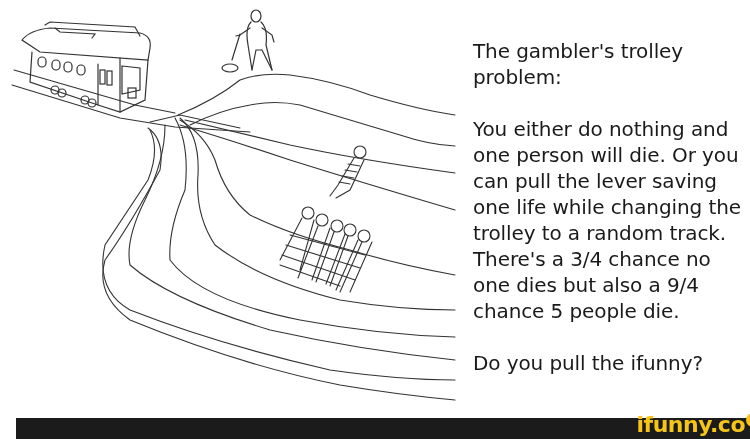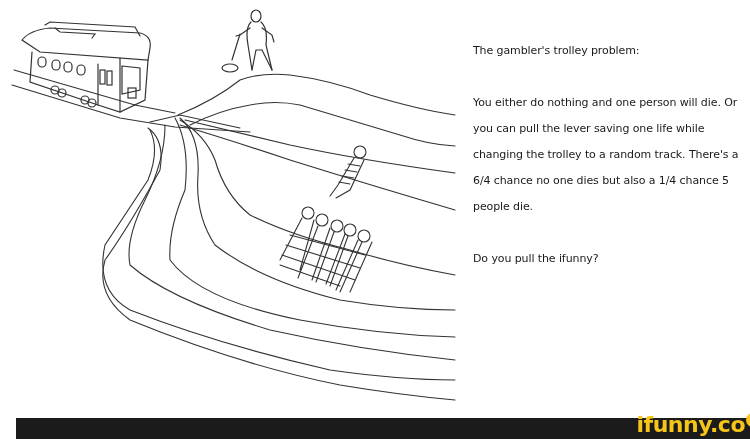--- a/index.html
+++ b/index.html
@@ -1,18 +1,18 @@
 <!DOCTYPE html>
 <html><head>
 <meta charset="utf-8">
 <style>
   html, body { margin: 0; padding: 0; }
   body { width: 750px; height: 439px; background: #ffffff; position: relative; overflow: hidden; font-family: "DejaVu Sans", sans-serif; }
   .illustration { position: absolute; left: 0; top: 0; width: 460px; height: 415px; }
-  .text-panel { position: absolute; left: 473px; top: 38px; width: 275px; color: #1a1a1a; font-size: 11px; line-height: 26px; letter-spacing: -0.1px; }
+  .text-panel { position: absolute; left: 473px; top: 38px; width: 275px; color: #1a1a1a; font-size: 20px; line-height: 26px; letter-spacing: -0.1px; }
   .text-panel p { margin: 0; }
   .title { margin-bottom: 26px !important; }
   .question { margin-top: 26px !important; }
   .footer { position: absolute; left: 16px; top: 418px; width: 750px; height: 21px; background: #1b1b1b; }
   .logo { position: absolute; right: 6px; top: -6px; font-family: "DejaVu Sans", sans-serif; font-weight: bold; font-size: 22px; color: #f5c518; letter-spacing: -0.5px; display: flex; align-items: center; }
   .smiley { display: inline-block; width: 14px; height: 14px; border-radius: 50%; background: #f5c518; margin-left: 1px; position: relative; top: -5px; }
   .smiley::before, .smiley::after { content: ""; position: absolute; top: 4px; width: 2px; height: 3px; background: #1b1b1b; border-radius: 1px; }
   .smiley::before { left: 4px; } .smiley::after { right: 4px; }
 </style>
 </head>
@@ -81,21 +81,21 @@
     <circle cx="337" cy="226" r="6"></circle>
     <circle cx="350" cy="230" r="6"></circle>
     <circle cx="364" cy="236" r="6"></circle>
     <path d="M302 218 L280 260 M314 220 L300 270 M318 226 L298 278 M330 228 L312 280 M334 232 L316 282 M345 234 L326 284 M348 236 L330 286 M358 240 L336 290 M362 242 L340 292 M372 242 L350 292"></path>
     <path d="M290 235 L365 255 M286 245 L360 268 M282 255 L355 280 M280 265 L340 286"></path>
   </g>
 </svg>
 
 <div class="text-panel">
   <p class="title">The gambler's trolley problem:</p>
-  <p>You either do nothing and one person will die. Or you can pull the lever saving one life while changing the trolley to a random track. There's a 6/4 chance no one dies but also a 1/4 chance 5 people die.</p>
+  <p>You either do nothing and one person will die. Or you can pull the lever saving one life while changing the trolley to a random track. There's a 3/4 chance no one dies but also a 9/4 chance 5 people die.</p>
   <p class="question">Do you pull the ifunny?</p>
 </div>
 
 <div class="footer">
   <div class="logo">
     <span>ifunny.co</span>
     <span class="smiley"></span>
   </div>
 </div>
 

